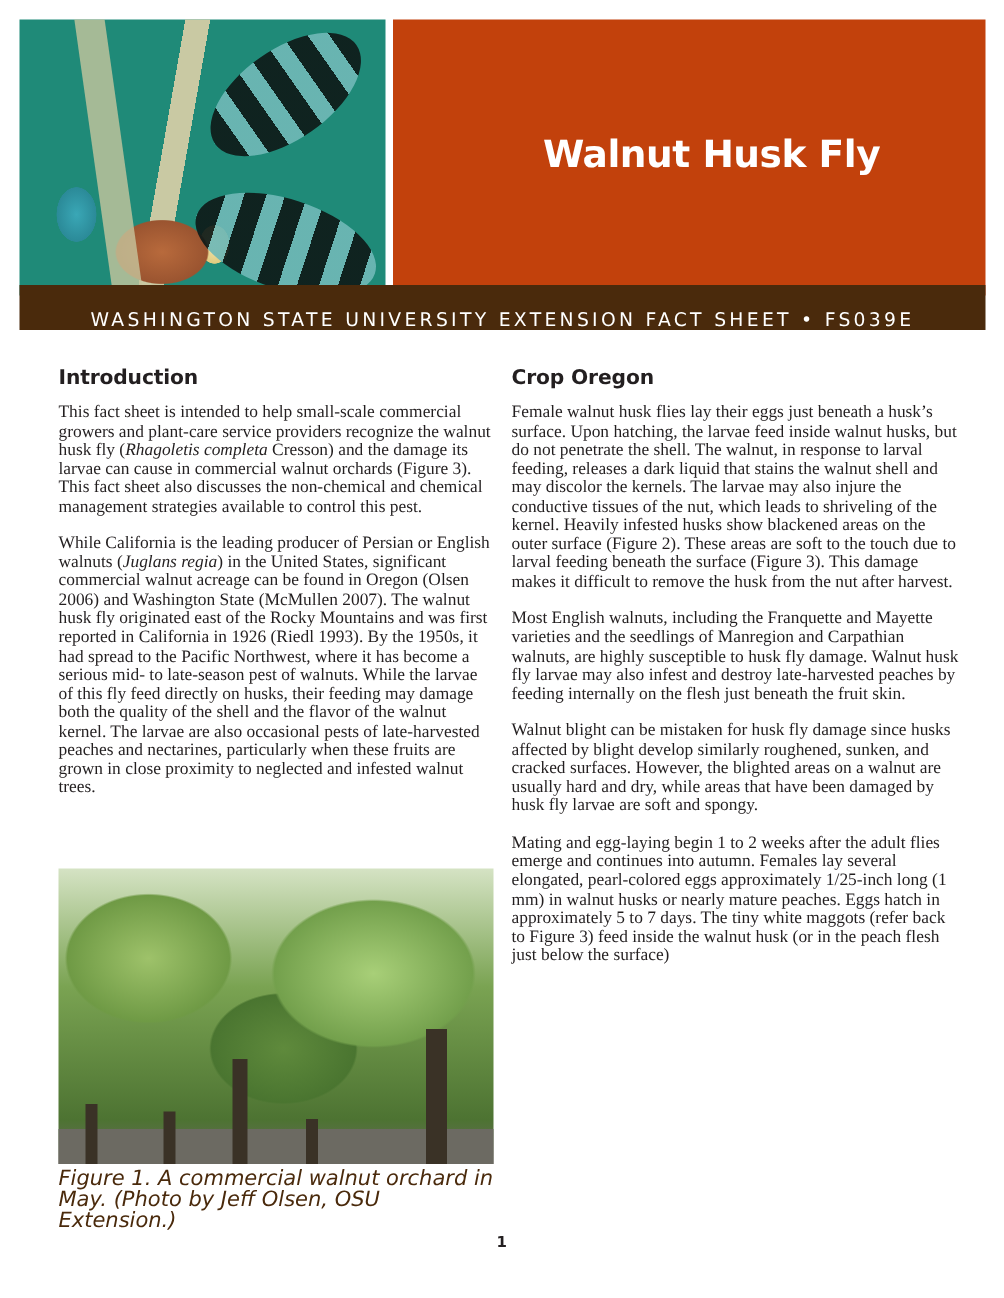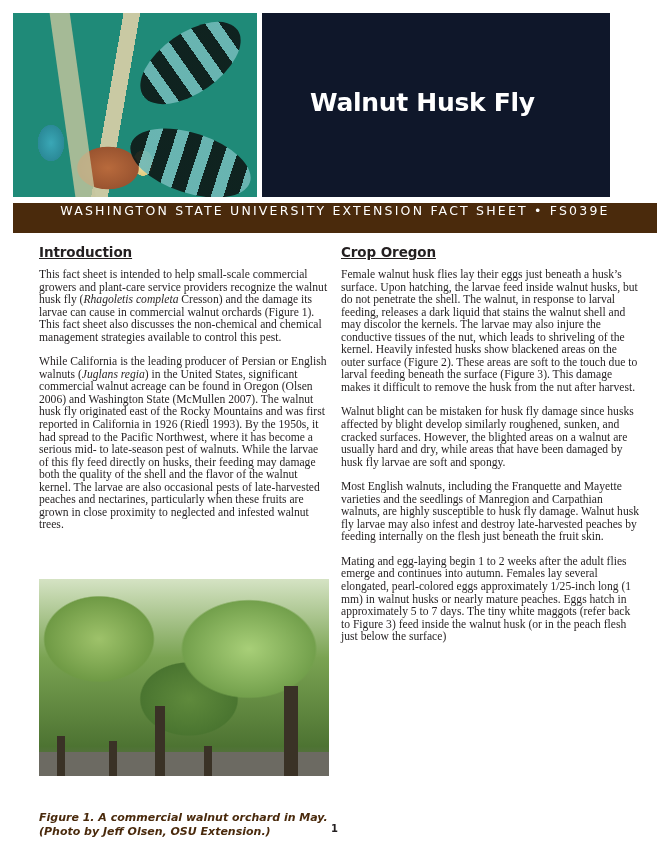--- a/index.html
+++ b/index.html
@@ -18,65 +18,65 @@
   }
   .hero-photo .wing { position: absolute; border-radius: 50%; }
   .hero-photo .w1 { left: 120px; top: 20px; width: 115px; height: 60px; transform: rotate(-35deg);
     background: repeating-linear-gradient(90deg, #0e1a18 0 14px, #6fb8b6 14px 26px); opacity: .92; }
   .hero-photo .w2 { left: 115px; top: 120px; width: 125px; height: 60px; transform: rotate(18deg);
     background: repeating-linear-gradient(90deg, #0e1a18 0 14px, #6fb8b6 14px 26px); opacity: .92; }
   .hero-photo .stem { position: absolute; left: 50px; top: -10px; width: 20px; height: 210px;
     background: #c7c59e; transform: rotate(-8deg); opacity: .8; }
 
   .title-box {
-    position: absolute; left: 262px; top: 13px; width: 348px; height: 184px;
-    background: #0f172a; display: flex; align-items: center; padding-left: 48px;
+    position: absolute; left: 262px; top: 13px; width: 395px; height: 184px;
+    background: #c2410c; display: flex; align-items: center; padding-left: 100px;
   }
   .title-box h1 {
     font-family: "DejaVu Sans", "Liberation Sans", sans-serif; font-weight: bold;
     font-size: 25px; color: #ffffff; letter-spacing: -0.3px; margin-top: -6px;
   }
 
   .band {
-    position: absolute; left: 13px; top: 203px; width: 644px; height: 30px;
-    background: #4a2a0c; display: flex; align-items: flex-start; justify-content: center;
+    position: absolute; left: 13px; top: 190px; width: 644px; height: 30px;
+    background: #4a2a0c; display: flex; align-items: flex-end; justify-content: center;
   }
   .band span {
     font-family: "DejaVu Sans", "Liberation Sans", sans-serif; font-size: 12.5px;
     letter-spacing: 2.2px; color: #ffffff; white-space: nowrap;
   }
 
   .col { position: absolute; top: 244px; }
   .col-left { left: 39px; width: 290px; }
   .col-right { left: 341px; width: 300px; }
 
   h2 {
     font-family: "DejaVu Sans", "Liberation Sans", sans-serif; font-weight: bold;
-    font-size: 13.5px; color: #231f20; margin-bottom: 9px; letter-spacing: -0.1px; text-decoration: underline;
+    font-size: 13.5px; color: #231f20; margin-bottom: 9px; letter-spacing: -0.1px;
   }
   p {
     font-size: 11.6px; line-height: 12.55px; margin-bottom: 12px; color: #231f20;
   }
   p i { font-style: italic; font-family: Liberation Serif, serif; }
 
   .figure {
     position: absolute; left: 39px; top: 579px; width: 290px; height: 197px;
     overflow: hidden;
     background:
       linear-gradient(180deg, transparent 0 88%, #6c6a62 88% 100%),
       radial-gradient(ellipse 90px 70px at 60px 60px, #9ec26a 0%, #6f9a45 60%, transparent 62%),
       radial-gradient(ellipse 110px 80px at 210px 70px, #a8cf78 0%, #73a04c 60%, transparent 62%),
       radial-gradient(ellipse 80px 60px at 150px 120px, #5f8a3c 0%, #4a7530 60%, transparent 62%),
       linear-gradient(180deg, #d5e3c4 0%, #7aa352 40%, #4d7332 85%, #6c6a62 100%);
   }
   .figure .trunk { position: absolute; bottom: 0; width: 8px; background: #3a3226; }
   .figcaption {
-    position: absolute; left: 39px; top: 811px; width: 295px;
-    font-family: "DejaVu Sans", "Liberation Sans", sans-serif; font-style: italic; font-weight: bold;
-    font-size: 11px; line-height: 14px; color: #4a2a0c;
+    position: absolute; left: 39px; top: 779px; width: 295px;
+    font-family: "DejaVu Sans", "Liberation Sans", sans-serif; font-style: italic; font-weight: normal;
+    font-size: 14px; line-height: 14px; color: #4a2a0c;
   }
   .page-num {
     position: absolute; left: 331px; top: 823px;
     font-family: "DejaVu Sans", "Liberation Sans", sans-serif; font-weight: bold; font-size: 10px; color: #231f20;
   }
 </style>
 </head>
 <body>
 
 <div class="hero-photo">
@@ -88,34 +88,34 @@
 <div class="title-box">
   <h1>Walnut Husk Fly</h1>
 </div>
 
 <div class="band">
   <span>WASHINGTON STATE UNIVERSITY EXTENSION FACT SHEET • FS039E</span>
 </div>
 
 <div class="col col-left">
   <h2>Introduction</h2>
-  <p><span>This fact sheet is intended to help small-scale commercial growers and plant-care service providers recognize the walnut husk fly (</span><i>Rhagoletis completa</i><span> Cresson) and the damage its larvae can cause in commercial walnut orchards (Figure 1). This fact sheet also discusses the non-chemical and chemical management strategies available to control this pest.</span></p>
+  <p><span>This fact sheet is intended to help small-scale commercial growers and plant-care service providers recognize the walnut husk fly (</span><i>Rhagoletis completa</i><span> Cresson) and the damage its larvae can cause in commercial walnut orchards (Figure 3). This fact sheet also discusses the non-chemical and chemical management strategies available to control this pest.</span></p>
   <p><span>While California is the leading producer of Persian or English walnuts (</span><i>Juglans regia</i><span>) in the United States, significant commercial walnut acreage can be found in Oregon (Olsen 2006) and Washington State (McMullen 2007). The walnut husk fly originated east of the Rocky Mountains and was first reported in California in 1926 (Riedl 1993). By the 1950s, it had spread to the Pacific Northwest, where it has become a serious mid- to late-season pest of walnuts. While the larvae of this fly feed directly on husks, their feeding may damage both the quality of the shell and the flavor of the walnut kernel. The larvae are also occasional pests of late-harvested peaches and nectarines, particularly when these fruits are grown in close proximity to neglected and infested walnut trees.</span></p>
 </div>
 
 <div class="figure">
   <div class="trunk" style="left:18px;height:40px;"></div>
   <div class="trunk" style="left:70px;height:35px;"></div>
   <div class="trunk" style="left:116px;height:70px;width:10px;"></div>
   <div class="trunk" style="left:165px;height:30px;"></div>
   <div class="trunk" style="left:245px;height:90px;width:14px;"></div>
 </div>
 <div class="figcaption">Figure 1. A commercial walnut orchard in May. (Photo by Jeff Olsen, OSU Extension.)</div>
 
 <div class="col col-right">
   <h2>Crop Oregon</h2>
   <p>Female walnut husk flies lay their eggs just beneath a husk’s surface. Upon hatching, the larvae feed inside walnut husks, but do not penetrate the shell. The walnut, in response to larval feeding, releases a dark liquid that stains the walnut shell and may discolor the kernels. The larvae may also injure the conductive tissues of the nut, which leads to shriveling of the kernel. Heavily infested husks show blackened areas on the outer surface (Figure 2). These areas are soft to the touch due to larval feeding beneath the surface (Figure 3). This damage makes it difficult to remove the husk from the nut after harvest.</p>
+  <p>Most English walnuts, including the Franquette and Mayette varieties and the seedlings of Manregion and Carpathian walnuts, are highly susceptible to husk fly damage. Walnut husk fly larvae may also infest and destroy late-harvested peaches by feeding internally on the flesh just beneath the fruit skin.</p>
   <p>Walnut blight can be mistaken for husk fly damage since husks affected by blight develop similarly roughened, sunken, and cracked surfaces. However, the blighted areas on a walnut are usually hard and dry, while areas that have been damaged by husk fly larvae are soft and spongy.</p>
-  <p>Most English walnuts, including the Franquette and Mayette varieties and the seedlings of Manregion and Carpathian walnuts, are highly susceptible to husk fly damage. Walnut husk fly larvae may also infest and destroy late-harvested peaches by feeding internally on the flesh just beneath the fruit skin.</p>
   <p>Mating and egg-laying begin 1 to 2 weeks after the adult flies emerge and continues into autumn. Females lay several elongated, pearl-colored eggs approximately 1/25-inch long (1 mm) in walnut husks or nearly mature peaches. Eggs hatch in approximately 5 to 7 days. The tiny white maggots (refer back to Figure 3) feed inside the walnut husk (or in the peach flesh just below the surface)</p>
 </div>
 
 <div class="page-num">1</div>
 
 </body></html>

